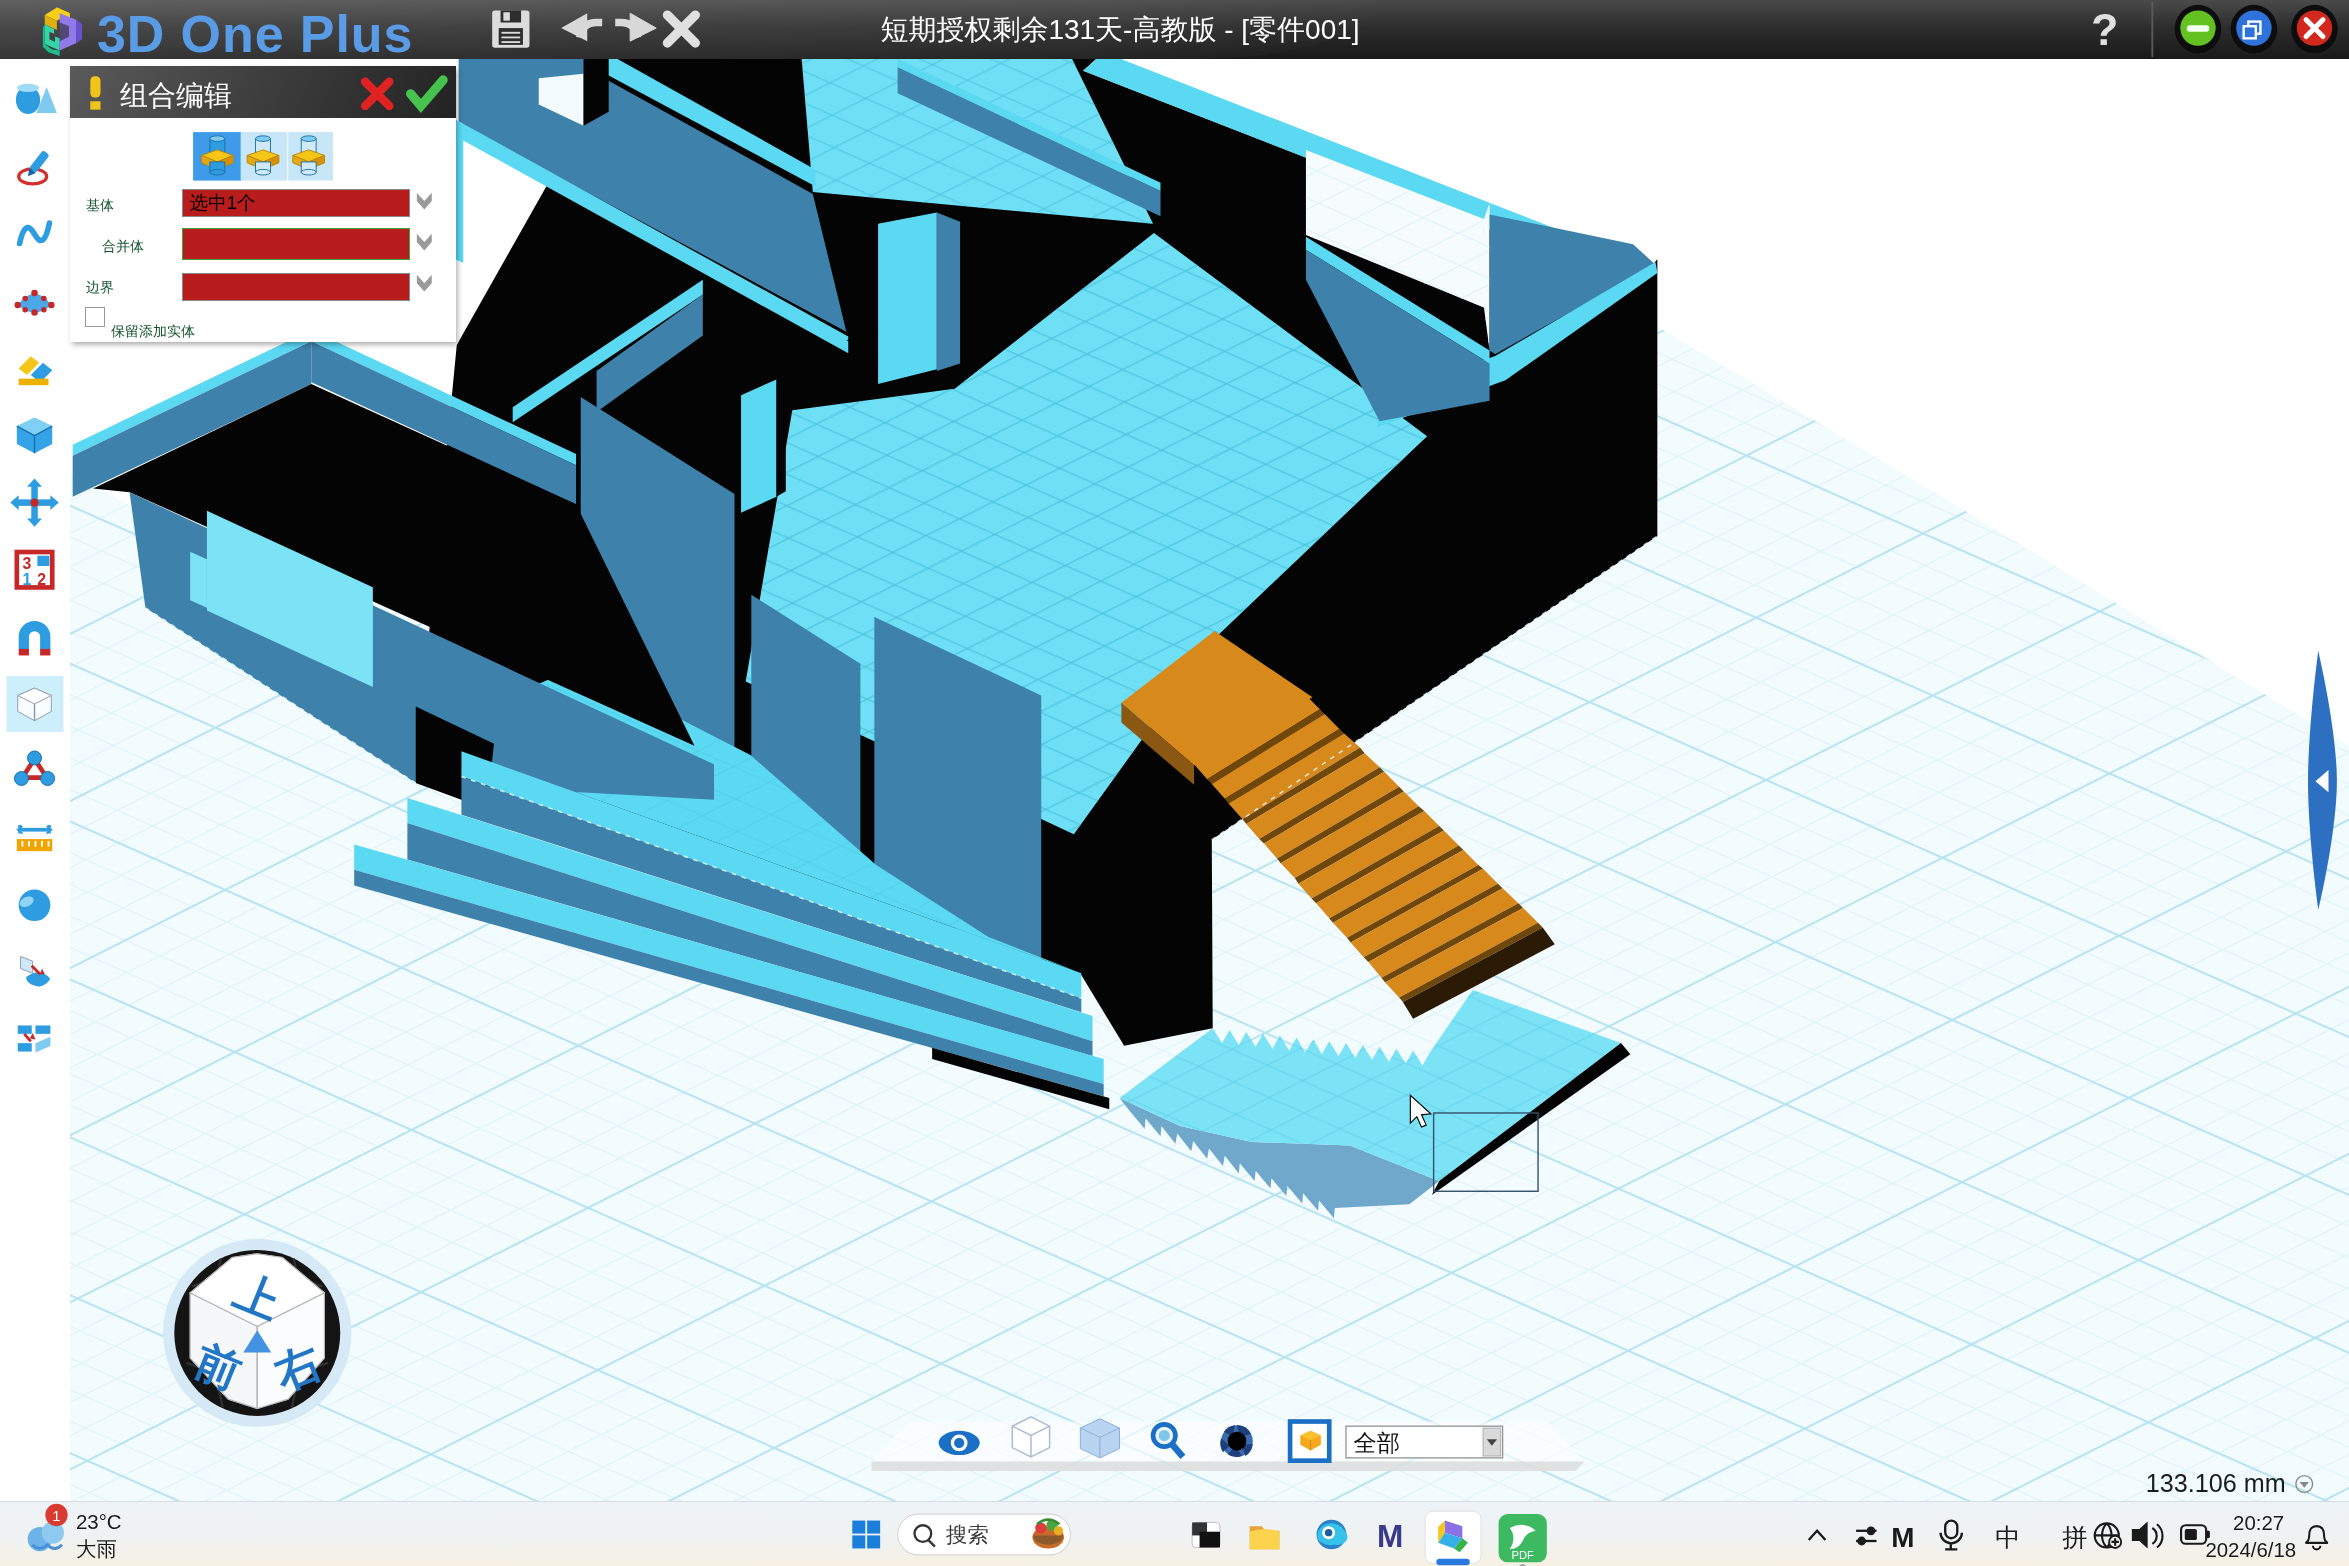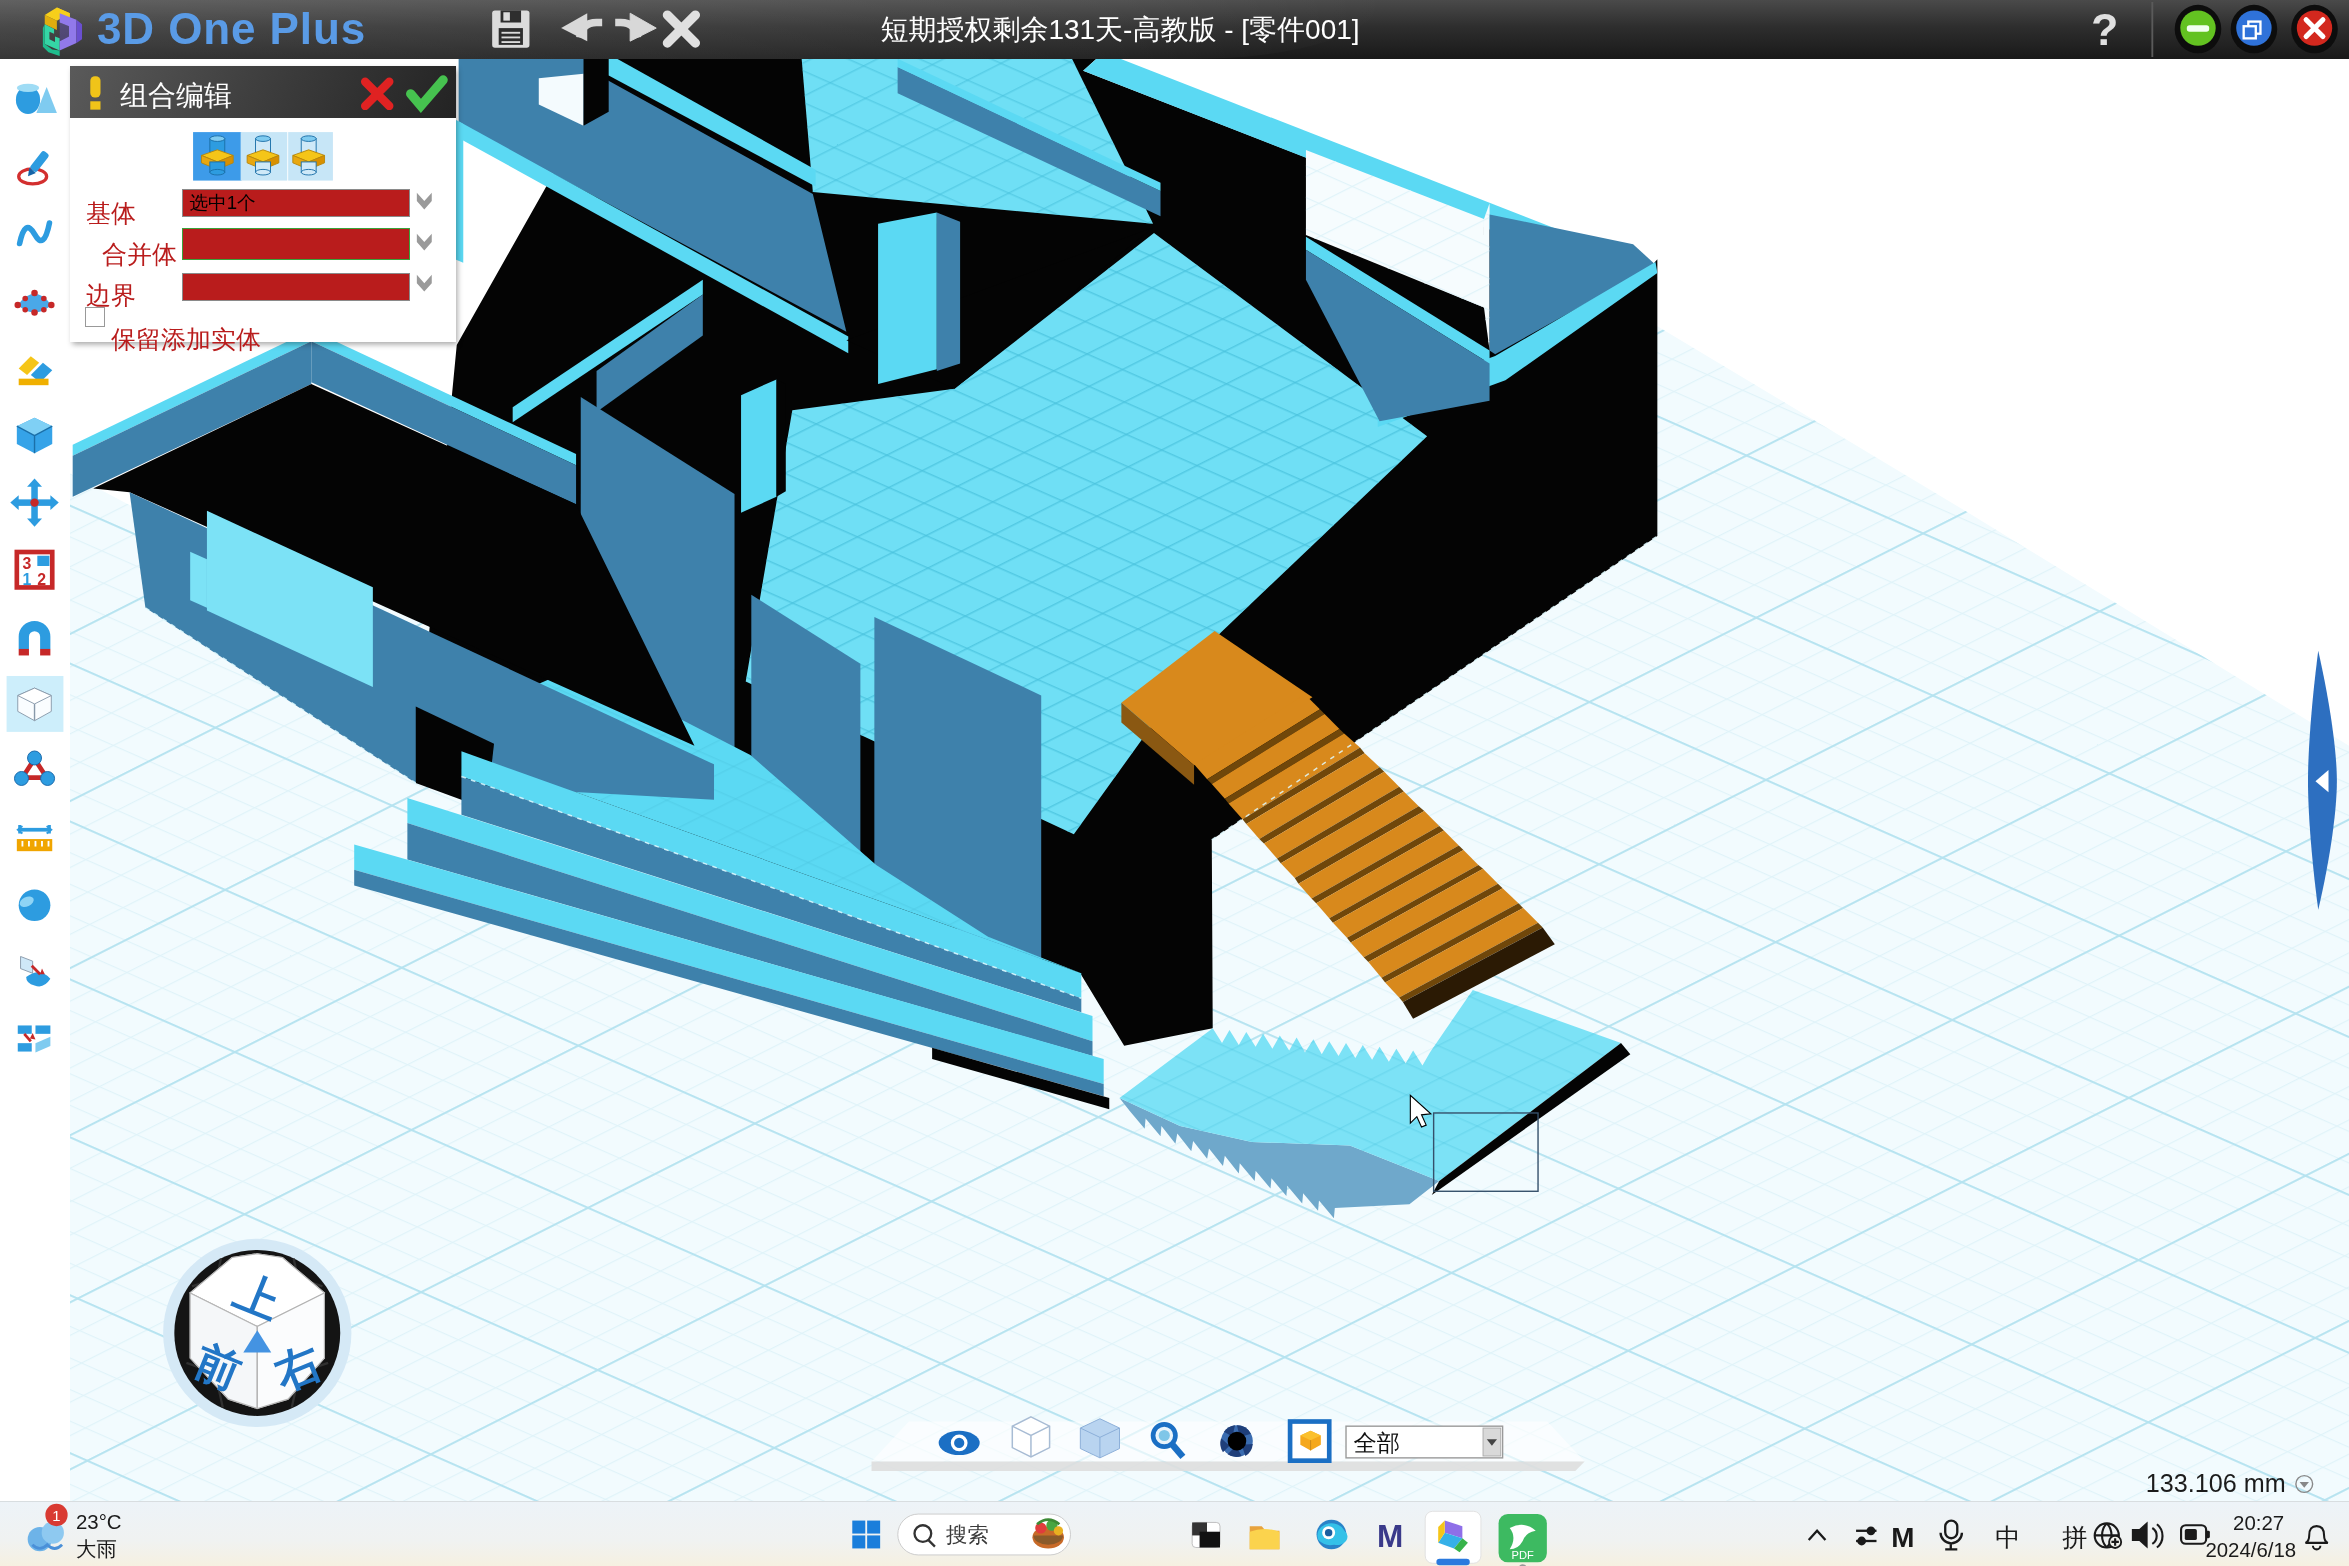--- a/index.html
+++ b/index.html
@@ -1,31 +1,31 @@
 <!DOCTYPE html>
 <html style="font-size:15px"><head><meta charset="utf-8">
 <style>
 html,body{margin:0;padding:0;width:2349px;height:1566px;overflow:hidden;background:#fff;
 font-family:"Liberation Sans",sans-serif;}
 #titlebar{position:absolute;left:0;top:0;width:2349px;height:59px;
 background:linear-gradient(180deg,#4a4a4a 0%,#2e2e2e 45%,#191919 100%);}
 #titlebar .hl{position:absolute;left:0;top:0;width:1380px;height:59px;
 background:linear-gradient(100deg,rgba(255,255,255,0.13) 0%,rgba(255,255,255,0.05) 80%,rgba(255,255,255,0) 100%);
 border-bottom-right-radius:205px 65px;}
-#logo-text{position:absolute;left:97px;top:3.7px;font-size:44px;font-weight:bold;
+#logo-text{position:absolute;left:97px;top:3.7px;font-size:52px;font-weight:bold;
 color:#5a9be6;letter-spacing:0.9px;}
 #title-center{position:absolute;left:0;top:0;width:2240px;height:59px;text-align:center;
 line-height:59px;font-size:28px;color:#ffffff;}
 #lefttoolbar{position:absolute;left:0;top:59px;width:70px;height:1507px;background:#ffffff;}
 #dialog{position:absolute;left:70px;top:66px;width:386px;height:276px;background:#ffffff;
 box-shadow:1.9px 2.8px 5.6px rgba(0,0,0,0.35);}
 #dialog .hdr{position:absolute;left:0;top:0;width:386px;height:52px;
 background:linear-gradient(115deg,#5a5a5a 0%,#404040 45%,#232323 100%);}
 #dialog .hdr .t{position:absolute;left:50px;top:11.2px;font-size:28px;color:#fff;}
-.fldlbl{position:absolute;font-size:25px;color:#b91c1c;}
+.fldlbl{position:absolute;font-size:14px;color:#14532d;}
 .fld{position:absolute;left:112px;width:226px;height:26px;background:#b91c1c;border:0.9px solid #8a8a8a;}
 #taskbar{position:absolute;left:0;top:1501px;width:2349px;height:65px;
 background:linear-gradient(180deg,#edf3f8 0%,#f0f2f1 60%,#f6f0e0 100%);border-top:0.9px solid #d8dde0;}
 </style></head>
 <body>
 <svg width="2349" height="1566" viewBox="0 0 2520 1680" style="position:absolute;left:0;top:0">
 <defs>
 <pattern id="gA" width="40" height="31" patternUnits="userSpaceOnUse" patternTransform="rotate(23.8)">
         <rect y="0" width="40" height="1.3" fill="#e0f3f9"></rect>
       </pattern>

